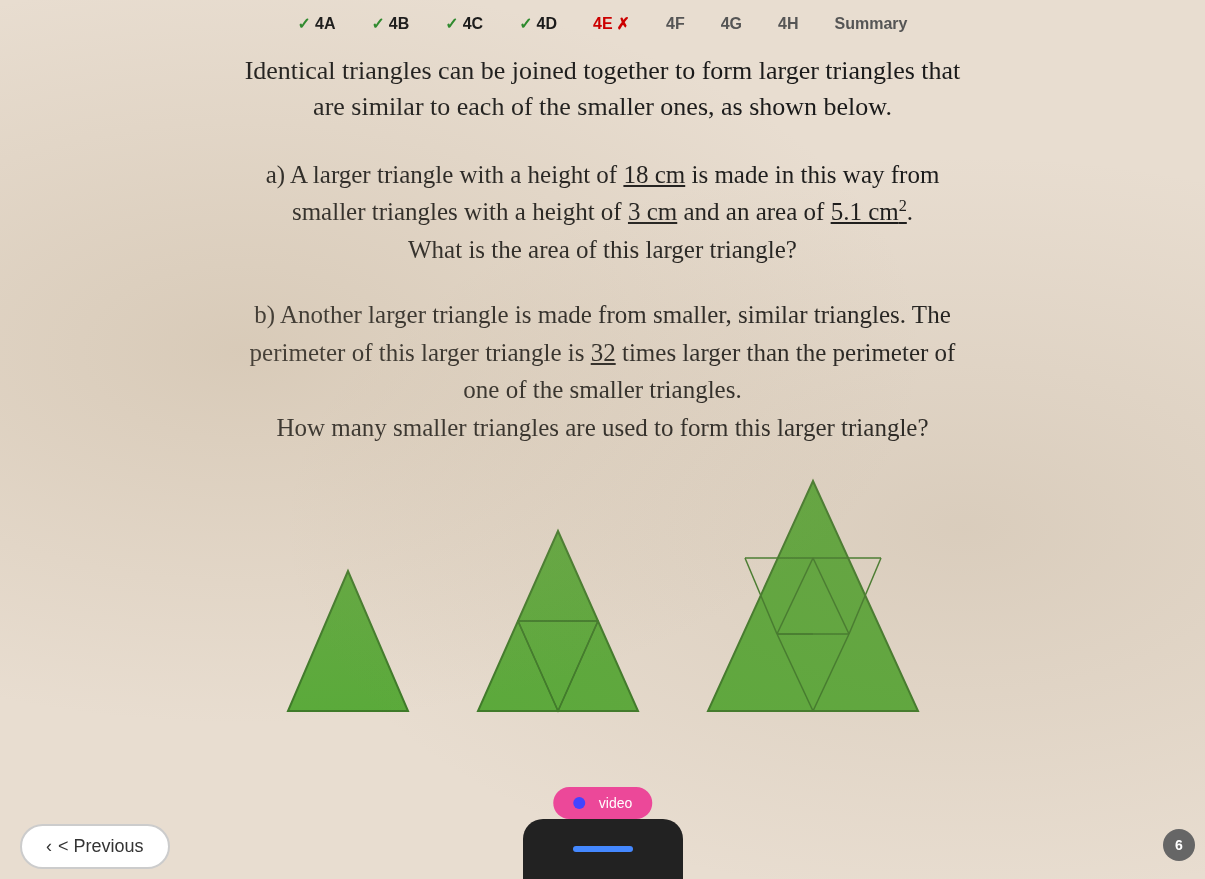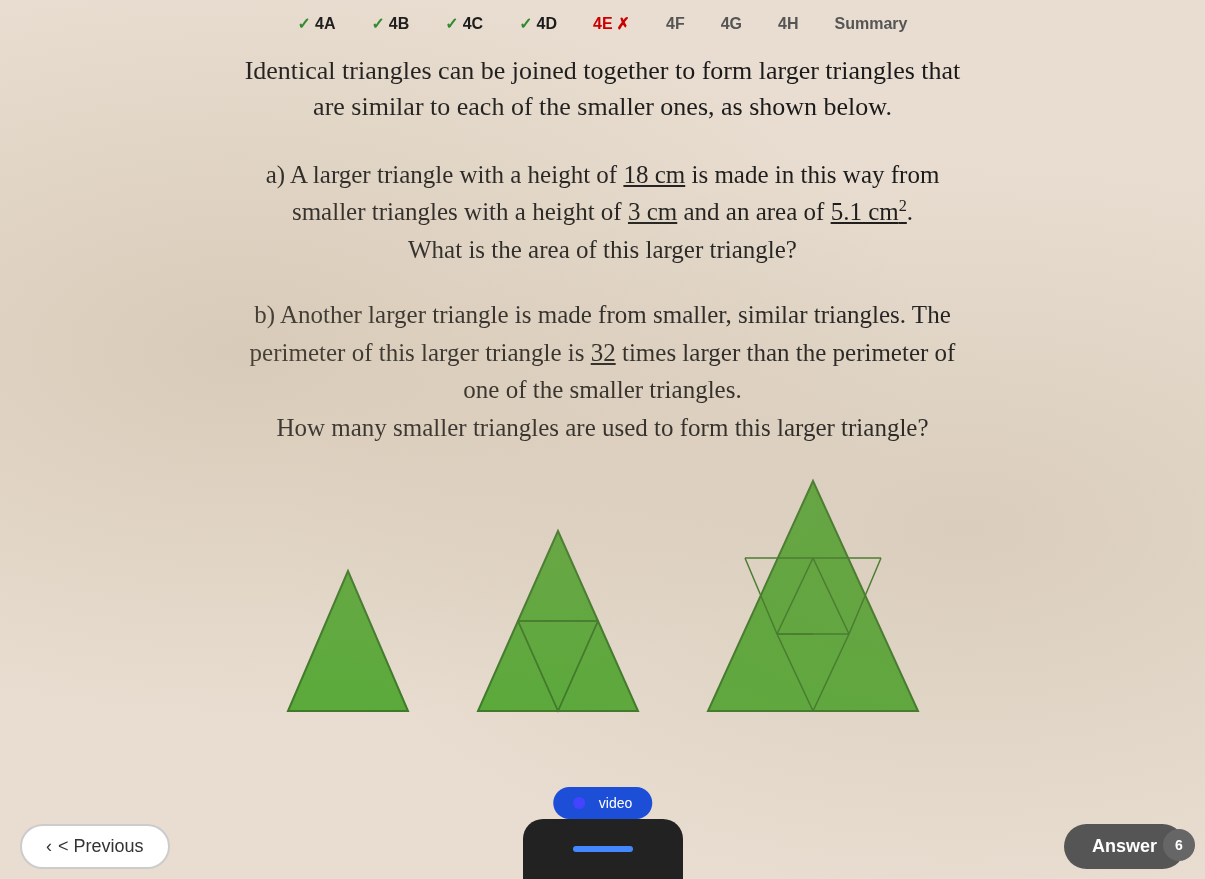--- a/index.html
+++ b/index.html
@@ -171,21 +171,21 @@
       position: absolute;
       bottom: 60px;
       left: 50%;
       transform: translateX(-50%);
       display: flex;
       flex-direction: column;
       align-items: center;
     }
 
     .video-button {
-      background: #1d4ed8;
+      background: #ec4899;
       color: white;
       border: none;
       border-radius: 20px;
       padding: 8px 20px;
       font-size: 14px;
       cursor: pointer;
       display: flex;
       align-items: center;
       gap: 14px;
     }
@@ -358,20 +358,17 @@
 <div class="phone-overlay">
   <div class="phone-bar"></div>
 </div>
 
 <div class="bottom-bar">
   <button class="prev-button">
     <span>‹</span>
     <span>&lt; Previous</span>
   </button>
 
-  <button class="answer-button">
-    <span>Answer</span>
-  </button>
 </div>
 
 <div class="page-number">
   <span>6</span>
 </div>
 
 </body></html>

